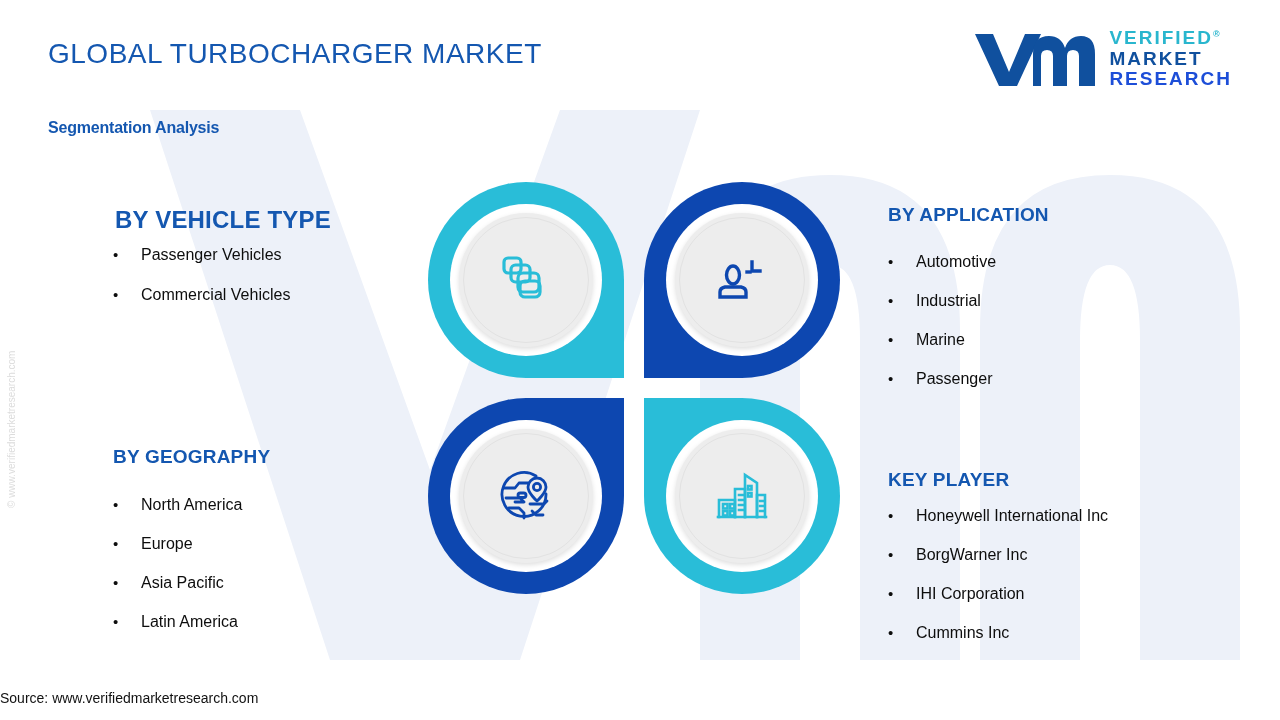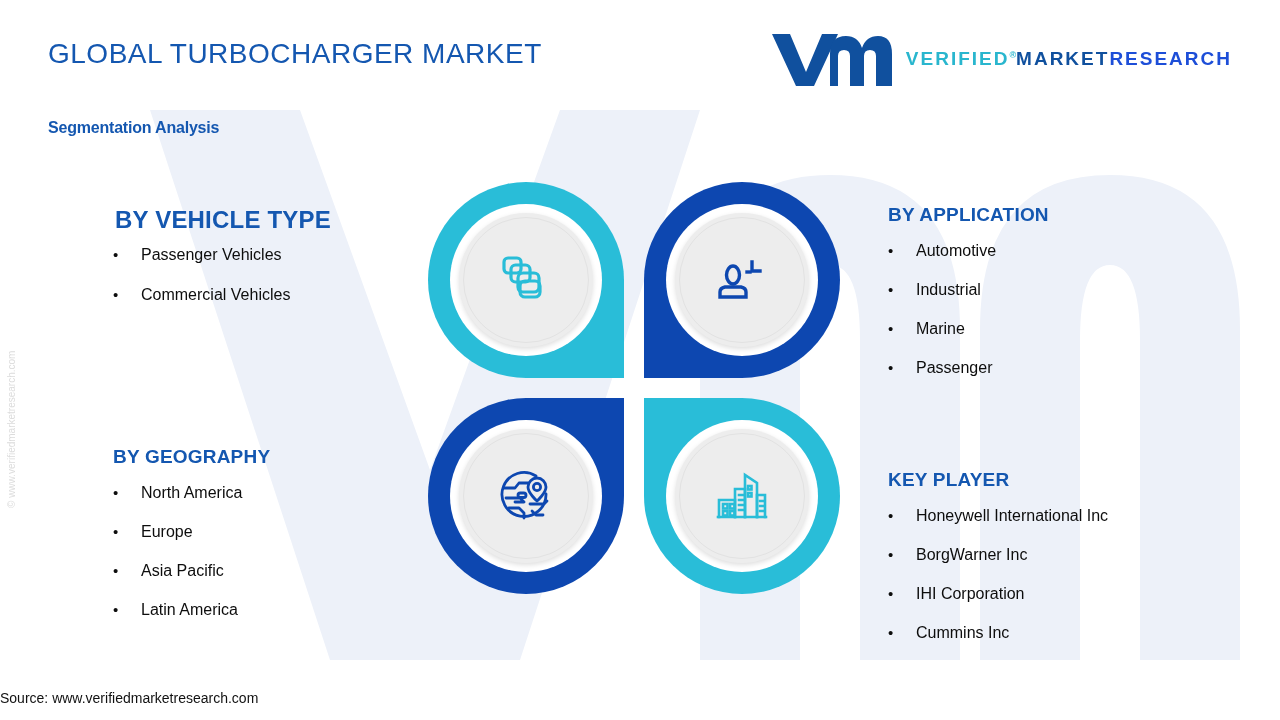--- a/index.html
+++ b/index.html
@@ -54,21 +54,21 @@
     right: 48px;
     top: 28px;
     display: flex;
     align-items: center;
     gap: 14px;
     z-index: 5;
   }
   #brand-logo .vm-mark { display:block; }
   .logo-words {
     display: flex;
-    flex-direction: row;
+    flex-direction: column;
     line-height: 1.08;
     font-weight: bold;
     font-size: 19px;
     letter-spacing: 2.0px;
   }
   .lw-verified { color: #29B6CE; position: relative; }
   .lw-market   { color: #10509E; }
   .lw-research { color: #1d4ed8; }
   .reg-mark {
     font-size: 9px;
@@ -123,24 +123,24 @@
     font-size: 15px;
     line-height: 1;
   }
 
   
   #seg-vehicle-type { left: 113px; top: 206px; }
   #seg-vehicle-type .seg-title { font-size: 24px; margin-left: 2px; }
   #seg-vehicle-type .seg-list li { margin-bottom: 22px; }
 
   #seg-application { left: 888px; top: 204px; }
-  #seg-application .seg-title { margin-bottom: 16px; }
+  #seg-application .seg-title { margin-bottom: 27px; }
 
   #seg-geography  { left: 113px; top: 446px; }
-  #seg-geography .seg-title { margin-bottom: 16px; }
+  #seg-geography .seg-title { margin-bottom: 28px; }
 
   #seg-key-player { left: 888px; top: 446px; margin-top: 23px; }
   #seg-key-player .seg-title { margin-bottom: 16px; }
 
   
   #petal-cluster {
     position: absolute;
     left: 428px;
     top: 182px;
     width: 412px;

